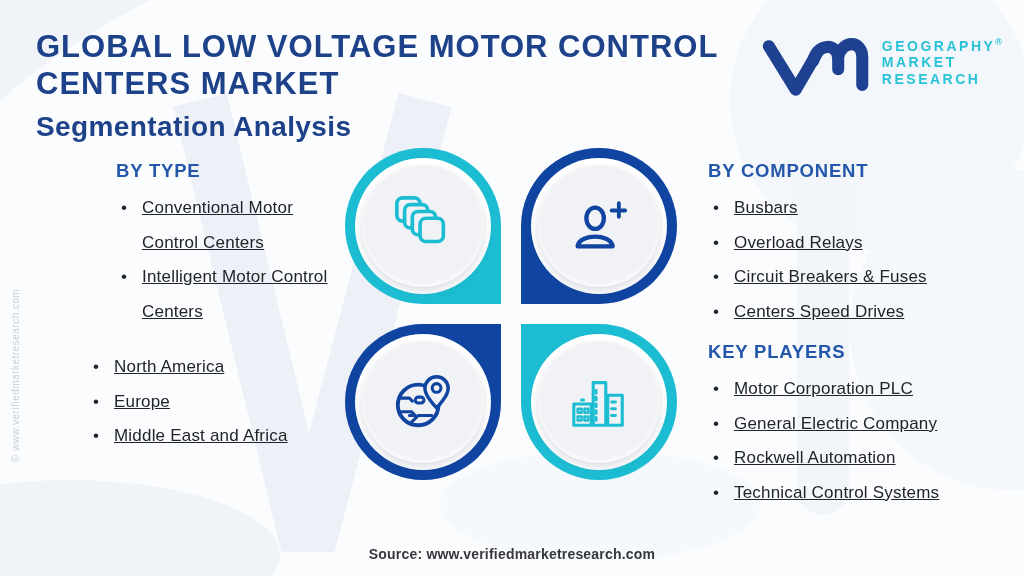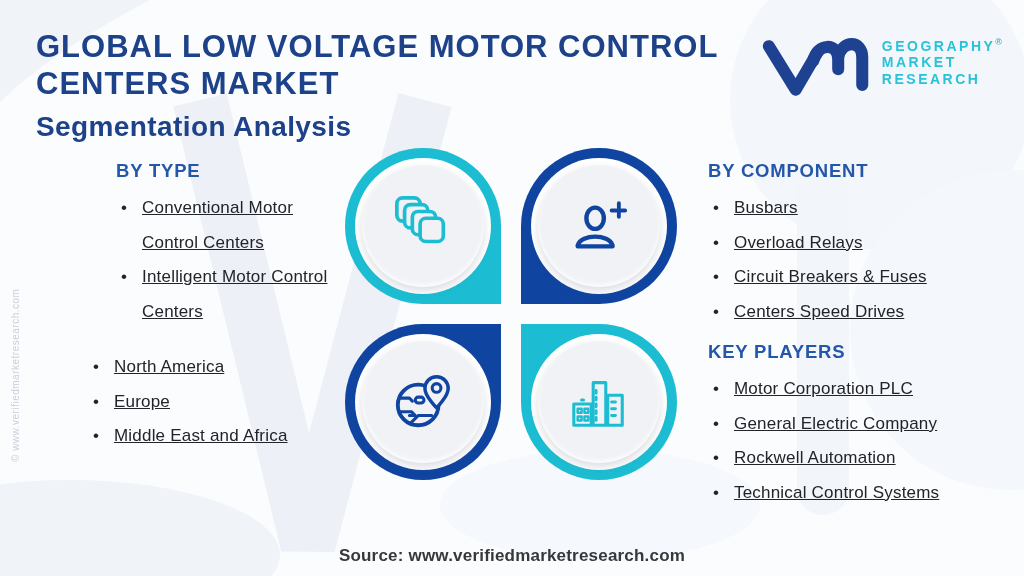--- a/index.html
+++ b/index.html
@@ -67,21 +67,21 @@
   .quad.br { border-radius:0 50% 50% 50%; }
   .quad .white-ring { position:absolute; inset:10px; background:#FFFFFF; border-radius:50%; }
   .quad .inner {
     position:absolute; inset:17px; background:#F1F2F5; border-radius:50%;
     box-shadow:0 4px 9px rgba(90,100,125,.22), inset 0 -2px 4px rgba(255,255,255,.9);
     display:flex; align-items:center; justify-content:center;
   }
   
   .source {
     position:absolute; left:0; right:0; top:546px; text-align:center;
-    color:#36383C; font-size:17px; font-weight:600; letter-spacing:.2px; z-index:2;
+    color:#36383C; font-size:14px; font-weight:600; letter-spacing:.2px; z-index:2;
   }
 </style>
 </head>
 <body>
 
 <div id="page">
 
   <svg id="bg" width="1024" height="576" viewBox="0 0 1024 576">
     <path d="M0 0 H150 C85 34 30 72 0 102 Z" fill="#F0F3F8"></path>
     <circle cx="880" cy="100" r="150" fill="#F3F6FA"></circle>

